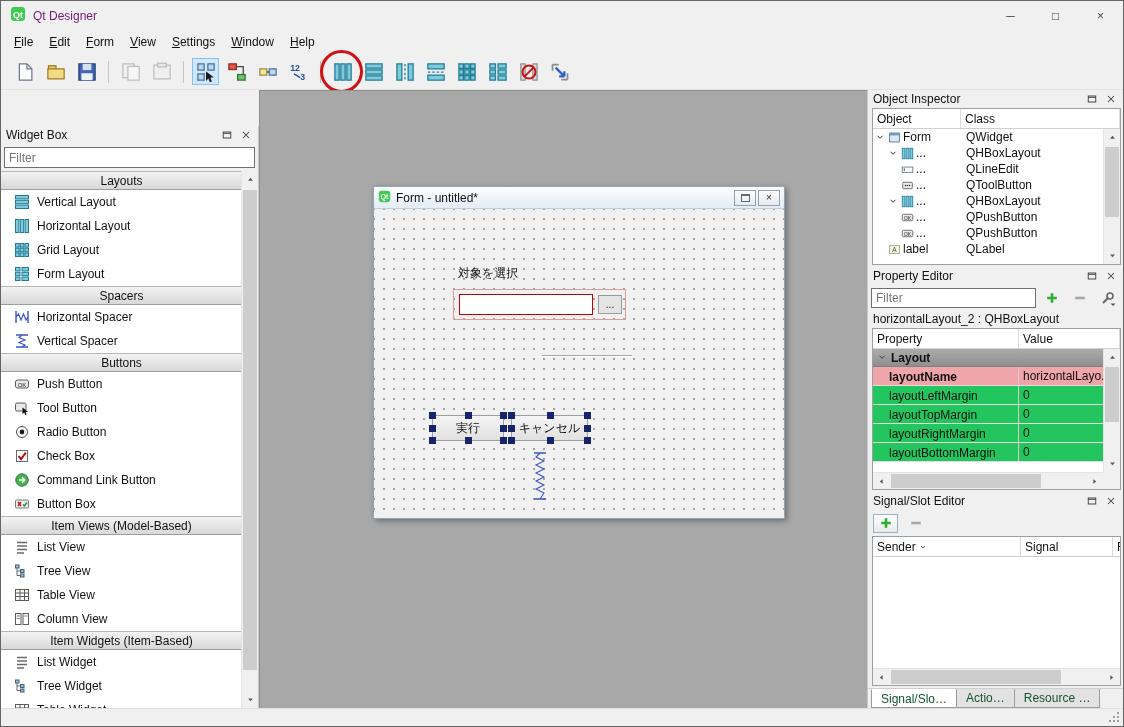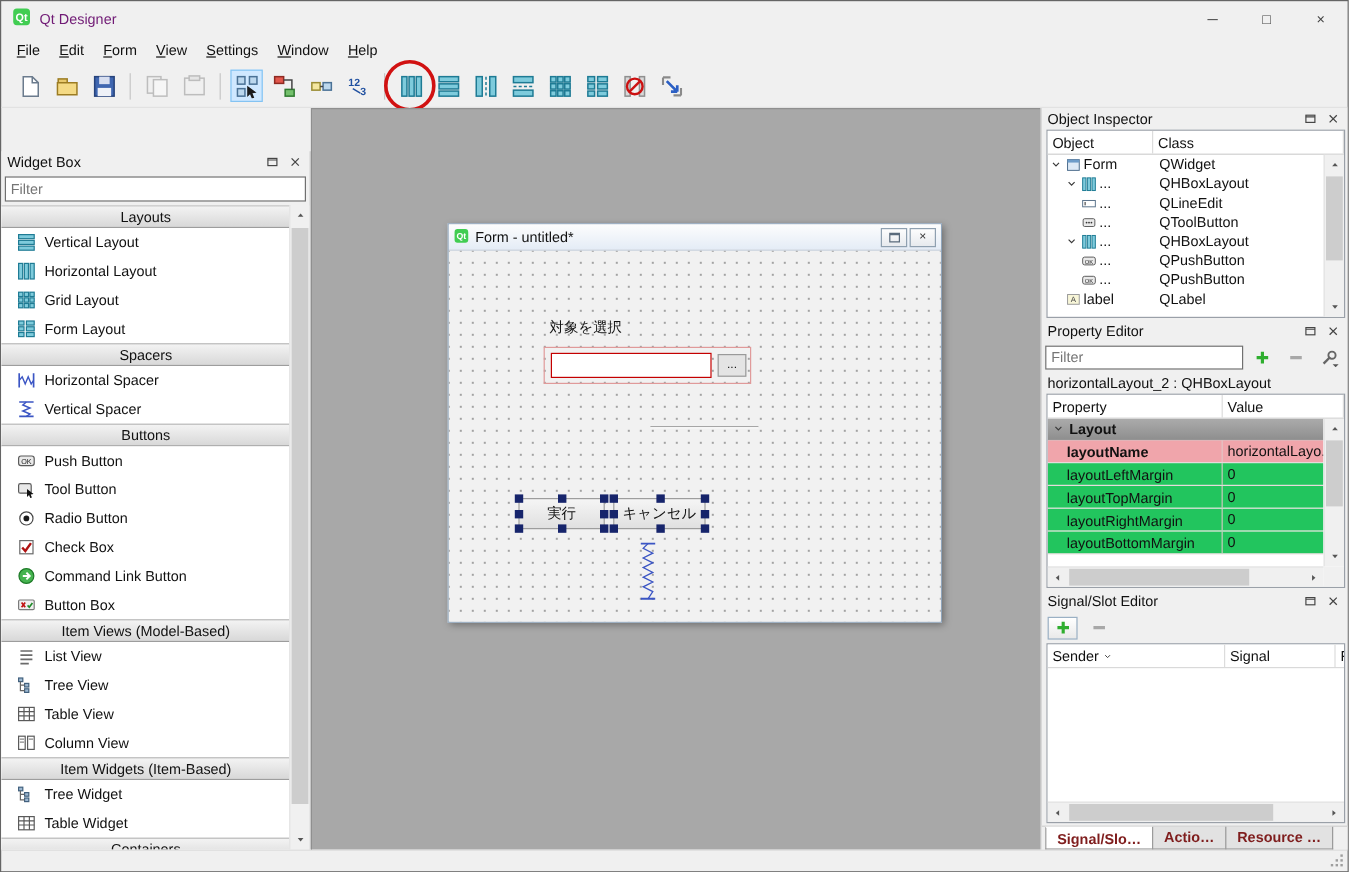--- a/index.html
+++ b/index.html
@@ -103,21 +103,21 @@
 
 .ss-toolbar{height:26px;flex:none;display:flex;align-items:center;gap:5px;padding:3px 5px;}
 .ss-add{width:25px;height:19px;border:1px solid #9ab0c4;background:linear-gradient(#fff,#e9e9e9);display:flex;align-items:center;justify-content:center;}
 .ss-rem{width:25px;height:19px;display:flex;align-items:center;justify-content:center;}
 .ss-hsender{width:148px;flex:none;}
 .ss-hsignal{width:92px;flex:none;}
 .ss-hr{flex:1;}
 .ss-body{position:absolute;top:20px;left:0;right:0;bottom:17px;background:#fff;}
 .ss-sbh{position:absolute;left:0;right:0;bottom:0;}
 .btabs{height:20px;flex:none;display:flex;align-items:stretch;background:#f0f0f0;padding-left:3px;border-top:1px solid #cfcfcf;}
-.btab{padding:2px 9px 0;border:1px solid #9b9b9b;border-top:none;background:#e2e2e2;margin-right:-1px;white-space:nowrap;overflow:hidden;color:#7f1d1d;font-weight:bold;}
+.btab{padding:2px 9px 0;border:1px solid #9b9b9b;border-top:none;background:#e2e2e2;margin-right:-1px;white-space:nowrap;overflow:hidden;color:#14532d;}
 .btab.active{background:#fff;border-top:1px solid #fff;}
 
 .statusbar{height:18px;flex:none;position:relative;border-top:1px solid #dedede;}
 .grip{position:absolute;right:3px;bottom:3px;width:12px;height:12px;}
 .grip::before{content:"";position:absolute;right:1px;bottom:1px;width:2px;height:2px;background:#9e9e9e;box-shadow:-4px 0 #9e9e9e,-8px 0 #9e9e9e,0 -4px #9e9e9e,-4px -4px #9e9e9e,0 -8px #9e9e9e;}
 u{text-decoration:underline;}
 </style>
 </head>
 <body>
 
@@ -485,20 +485,28 @@
                   <rect x="9" y="2.5" width="5.5" height="11" fill="#fff" stroke="#5a5a5a"></rect>
                   <path d="M2.5 5h3.5M2.5 7.5h3.5M10 5h3.5" stroke="#888"></path>
                 </svg>
               </span>
               <span>Column View</span>
             </div>
             <div class="wb-cat">Item Widgets (Item-Based)</div>
             <div class="wb-item">
               <span class="wicon">
                 <svg width="16" height="16" viewBox="0 0 16 16">
+                  <path d="M3 3.5h10M3 7h10M3 10.5h10M3 14h7" stroke="#6a6a6a" stroke-width="1.4" fill="none"></path>
+                </svg>
+              </span>
+              <span>List Widget</span>
+            </div>
+            <div class="wb-item">
+              <span class="wicon">
+                <svg width="16" height="16" viewBox="0 0 16 16">
                   <rect x="1.5" y="2" width="3.5" height="3" fill="#9db8d2" stroke="#42617e"></rect>
                   <rect x="6.5" y="6.5" width="3.5" height="3" fill="#9db8d2" stroke="#42617e"></rect>
                   <rect x="6.5" y="11" width="3.5" height="3" fill="#9db8d2" stroke="#42617e"></rect>
                   <path d="M3 5v7.5h3.5M3 8h3.5" fill="none" stroke="#666"></path>
                 </svg>
               </span>
               <span>Tree Widget</span>
             </div>
             <div class="wb-item">
               <span class="wicon">

